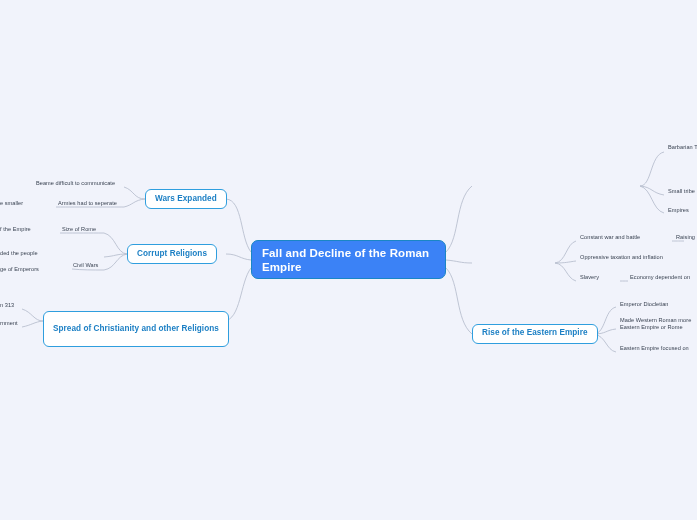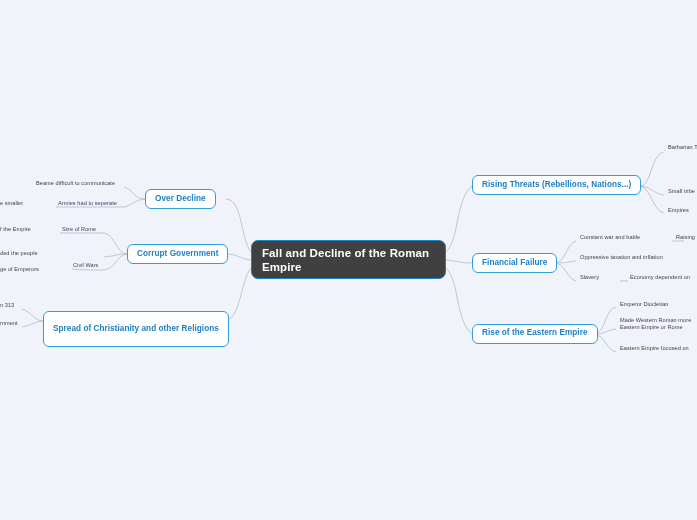--- a/index.html
+++ b/index.html
@@ -30,21 +30,21 @@
     pointer-events: none;
   }
   .node {
     position: absolute;
     box-sizing: border-box;
     display: flex;
     align-items: center;
   }
   
   .root {
-    background: #404040;
+    background: #3b82f6;
     border: 1px solid #1a86c4;
     border-radius: 7px;
     color: #ffffff;
     font-weight: bold;
     font-size: 11.5px;
     line-height: 14px;
     padding: 12px 10px;
     letter-spacing: 0.1px;
   }
   
@@ -116,37 +116,31 @@
 
       <path d="M43 321 C 34 321, 32 312, 22 309"></path>
       <path d="M43 321 C 34 322, 32 325, 22 327"></path>
     </g>
   </svg>
 
   <div class="node root" style="left:251px; top:240px; width:195px; height:39px;">
     <span>Fall and Decline of the Roman Empire</span>
   </div>
 
-  <div class="node branch" style="left:472px; top:175px; height:20px;">
-    <span>Rising Threats (Rebellions, Nations...)</span>
-  </div>
 
   <div class="node leaf" style="left:668px; top:144px;">
     <span>Barbarian T</span>
   </div>
   <div class="node leaf" style="left:668px; top:188px;">
     <span>Small tribe</span>
   </div>
   <div class="node leaf" style="left:668px; top:207px;">
     <span>Empires</span>
   </div>
 
-  <div class="node branch" style="left:472px; top:253px; height:20px;">
-    <span>Financial Failure</span>
-  </div>
 
   <div class="node leaf" style="left:580px; top:234px;">
     <span>Constant war and battle</span>
   </div>
   <div class="node leaf" style="left:676px; top:234px;">
     <span>Raising</span>
   </div>
   <div class="node leaf" style="left:580px; top:254px;">
     <span>Oppressive taxation and inflation</span>
   </div>
@@ -166,35 +160,35 @@
   </div>
   <div class="node leaf multi" style="left:620px; top:317px;">
     <span>Made Western Roman more
 Eastern Empire or Rome</span>
   </div>
   <div class="node leaf" style="left:620px; top:345px;">
     <span>Eastern Empire focused on</span>
   </div>
 
   <div class="node branch" style="left:145px; top:189px; height:20px;">
-    <span>Over Decline</span>
+    <span>Wars Expanded</span>
   </div>
 
   <div class="node leaf" style="left:36px; top:180px;">
     <span>Beame difficult to communicate</span>
   </div>
   <div class="node leaf" style="left:0px; top:200px;">
     <span>e smaller</span>
   </div>
   <div class="node leaf" style="left:58px; top:200px;">
     <span>Armies had to seperate</span>
   </div>
 
   <div class="node branch" style="left:127px; top:244px; height:20px;">
-    <span>Corrupt Government</span>
+    <span>Corrupt Religions</span>
   </div>
 
   <div class="node leaf" style="left:0px; top:226px;">
     <span>f the Empire</span>
   </div>
   <div class="node leaf" style="left:62px; top:226px;">
     <span>Size of Rome</span>
   </div>
   <div class="node leaf" style="left:0px; top:250px;">
     <span>ded the people</span>

